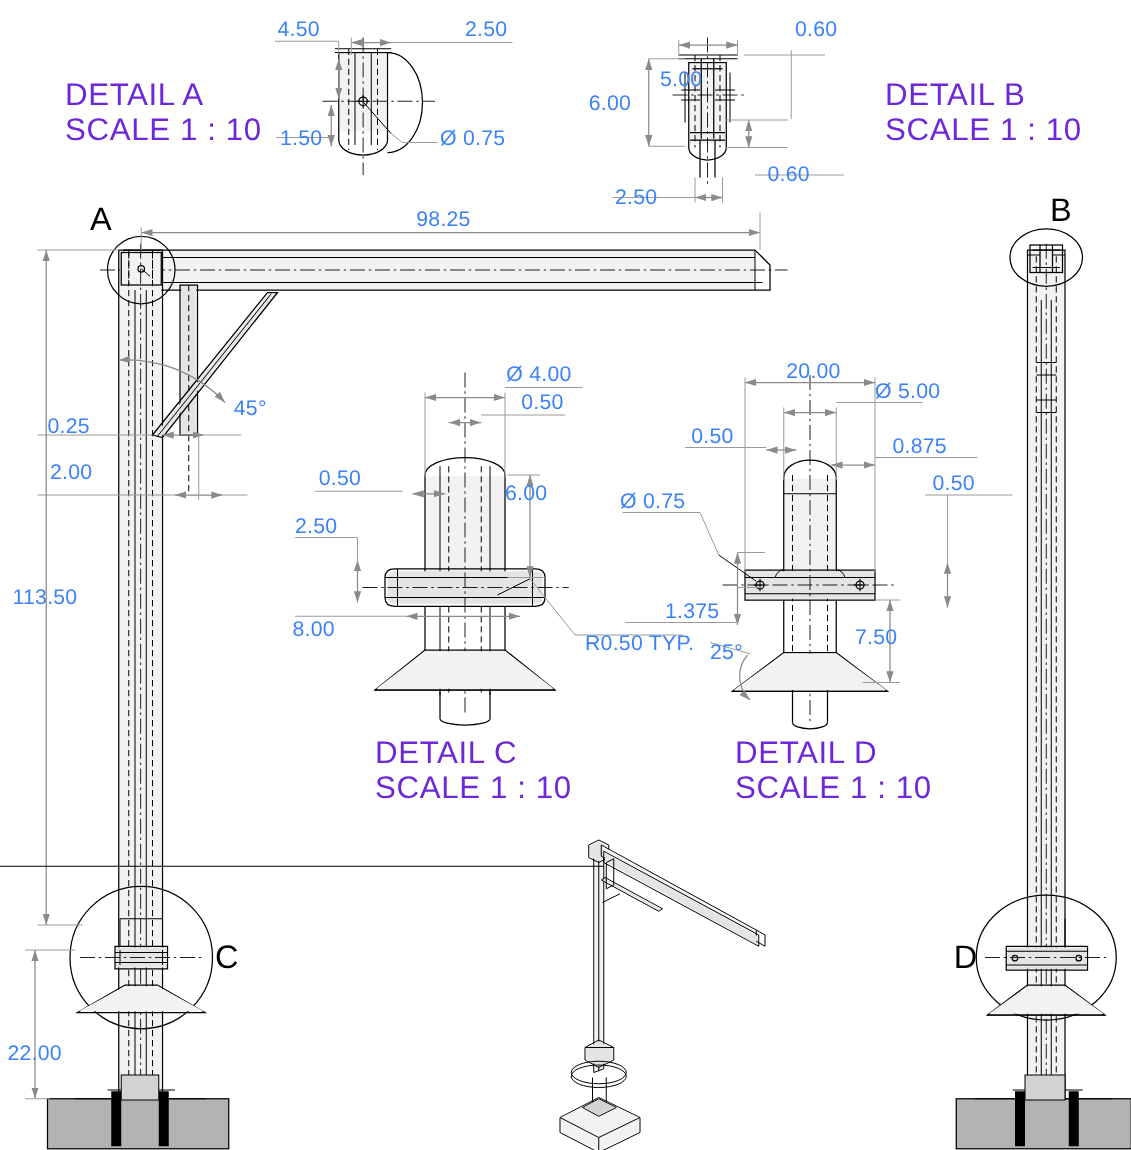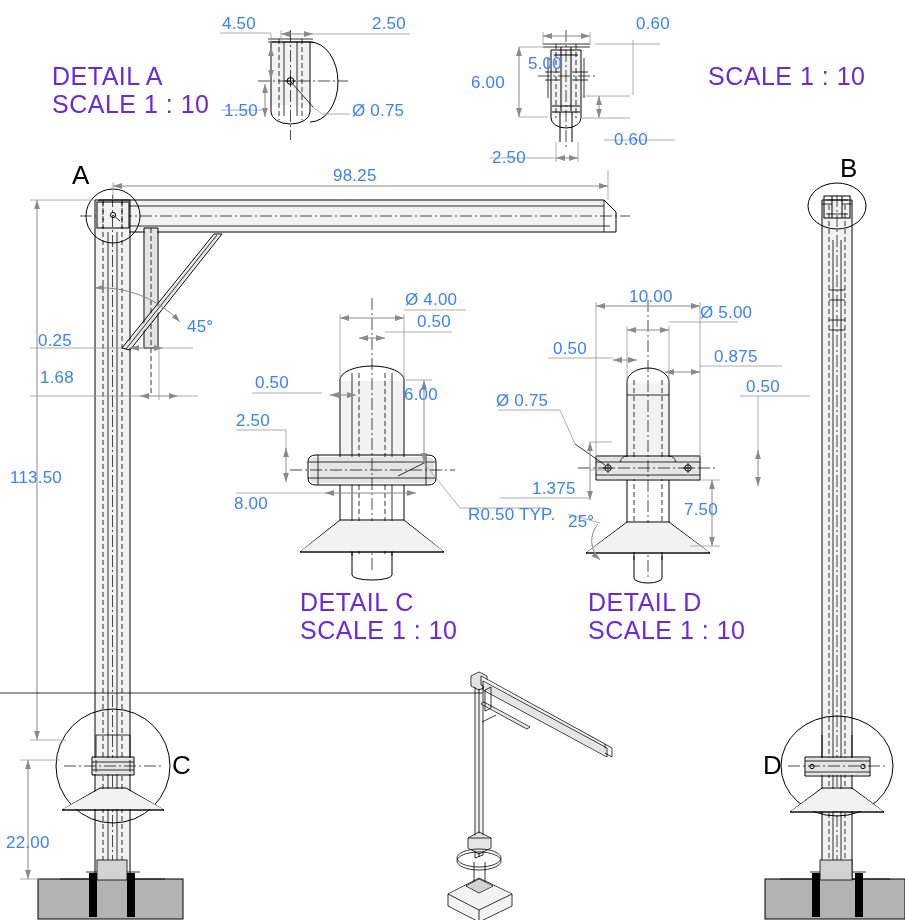--- a/index.html
+++ b/index.html
@@ -494,20 +494,21 @@
       <polygon class="fillC" points="467,886 479,880 492,886 479,892" stroke="none"></polygon>
     </g>
   </svg>
 
   <div class="detail-title" style="left:52px; top:62px;">
     <span class="ttl-line">DETAIL A</span>
     <span class="ttl-line">SCALE 1 : 10</span>
   </div>
 
   <div class="detail-title" style="left:708px; top:62px;">
+    <span class="ttl-line">DETAIL B</span>
     <span class="ttl-line">SCALE 1 : 10</span>
   </div>
 
   <div class="detail-title" style="left:300px; top:588px;">
     <span class="ttl-line">DETAIL C</span>
     <span class="ttl-line">SCALE 1 : 10</span>
   </div>
 
   <div class="detail-title" style="left:588px; top:588px;">
     <span class="ttl-line">DETAIL D</span>
@@ -526,33 +527,33 @@
 
   <div class="dim" style="left:528px; top:14px;margin-top:40px;">5.00</div>
   <div class="dim" style="left:636px; top:14px;">0.60</div>
   <div class="dim" style="left:471px; top:73px;">6.00</div>
   <div class="dim" style="left:614px; top:130px;">0.60</div>
   <div class="dim" style="left:492px; top:148px;">2.50</div>
 
   <div class="dim" style="left:333px; top:166px;">98.25</div>
   <div class="dim" style="left:187px; top:317px;">45°</div>
   <div class="dim" style="left:38px; top:331px;">0.25</div>
-  <div class="dim" style="left:40px; top:368px;">1.68</div>
+  <div class="dim" style="left:40px; top:368px;">2.00</div>
   <div class="dim" style="left:10px; top:468px;">113.50</div>
   <div class="dim" style="left:6px; top:833px;">22.00</div>
 
   <div class="dim" style="left:405px; top:290px;">Ø 4.00</div>
   <div class="dim" style="left:417px; top:312px;">0.50</div>
   <div class="dim" style="left:255px; top:373px;">0.50</div>
   <div class="dim" style="left:404px; top:385px;">6.00</div>
   <div class="dim" style="left:236px; top:411px;">2.50</div>
   <div class="dim" style="left:234px; top:494px;">8.00</div>
   <div class="dim" style="left:448px; top:505px;margin-left:20px;">R0.50 TYP.</div>
 
-  <div class="dim" style="left:629px; top:287px;">10.00</div>
+  <div class="dim" style="left:629px; top:287px;">20.00</div>
   <div class="dim" style="left:700px; top:303px;">Ø 5.00</div>
   <div class="dim" style="left:553px; top:339px;">0.50</div>
   <div class="dim" style="left:714px; top:347px;text-align:center;">0.875</div>
   <div class="dim" style="left:746px; top:377px;">0.50</div>
   <div class="dim" style="left:496px; top:391px;">Ø 0.75</div>
   <div class="dim" style="left:532px; top:479px;">1.375</div>
   <div class="dim" style="left:684px; top:500px;">7.50</div>
   <div class="dim" style="left:568px; top:512px;">25°</div>
 
 </div>

